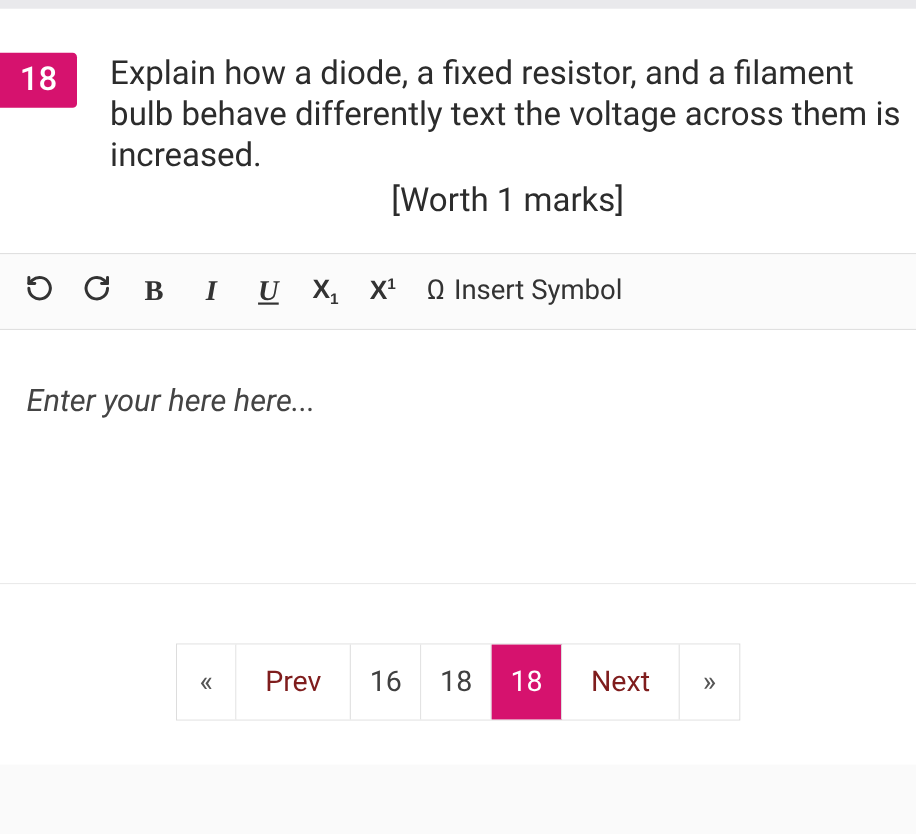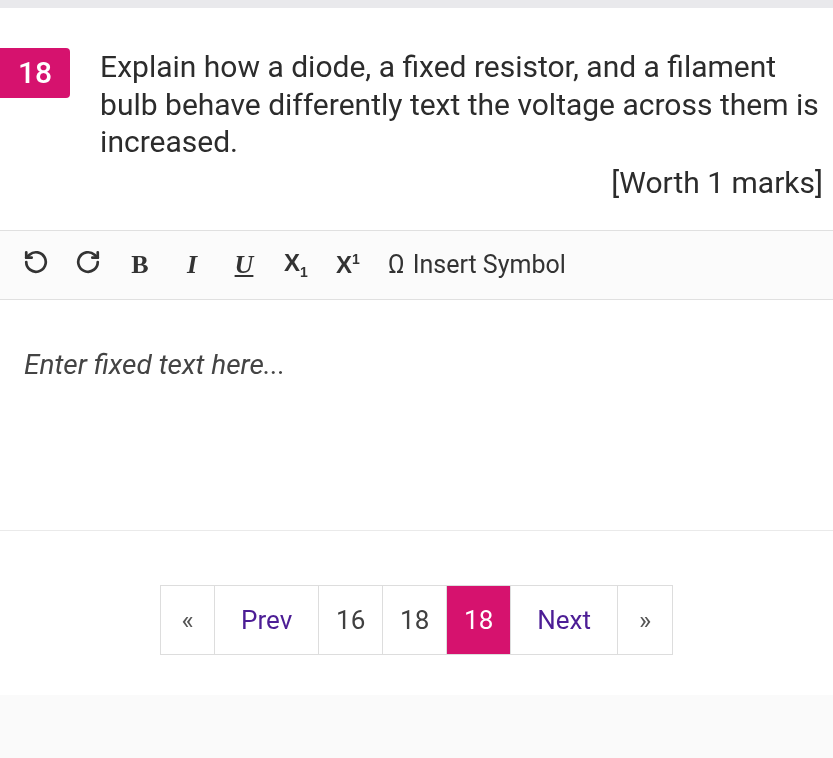--- a/index.html
+++ b/index.html
@@ -36,21 +36,21 @@
       color: #333;
     }
     .question-text {
       font-size: 30px;
       line-height: 1.25;
       color: #2c2c2c;
     }
     .marks {
       font-size: 30px;
       color: #2c2c2c;
-      text-align: right;
+      text-align: center;
       margin-top: 4px;
     }
     .toolbar {
       background: #fbfbfb;
       border-top: 1px solid #e0e0e0;
       border-bottom: 1px solid #e0e0e0;
       display: flex;
       align-items: center;
       padding: 12px 10px;
       gap: 0;
@@ -105,21 +105,21 @@
       display: flex;
       align-items: center;
       justify-content: center;
       font-size: 26px;
       color: #404040;
       background: #fff;
       cursor: pointer;
       padding: 0 16px;
     }
     .page-btn:last-child { border-right: none; }
-    .page-btn.prev, .page-btn.next { color: #4c1d95; padding: 0 26px;}
+    .page-btn.prev, .page-btn.next { color: #7f1d1d; padding: 0 26px;}
     .page-btn.active {
       background: #d6126e;
       color: #fff;
     }
     .page-btn.arrow { color: #555; min-width: 54px; padding:0 12px;}
   </style>
 </head>
 <body>
 
 <div class="top-strip"></div>
@@ -158,21 +158,21 @@
   <div class="tb-btn tb-sup">
     <span><span>X</span><sup>1</sup></span>
   </div>
   <div class="tb-btn tb-insert">
     <span class="omega">Ω</span>
     <span>Insert Symbol</span>
   </div>
 </div>
 
 <div class="editor-area">
-  <div class="editor-placeholder">Enter fixed text here...</div>
+  <div class="editor-placeholder">Enter your here here...</div>
 </div>
 
 <div class="pagination-wrap">
   <div class="pagination">
     <div class="page-btn arrow">«</div>
     <div class="page-btn prev">Prev</div>
     <div class="page-btn">16</div>
     <div class="page-btn">18</div>
     <div class="page-btn active">18</div>
     <div class="page-btn next">Next</div>

